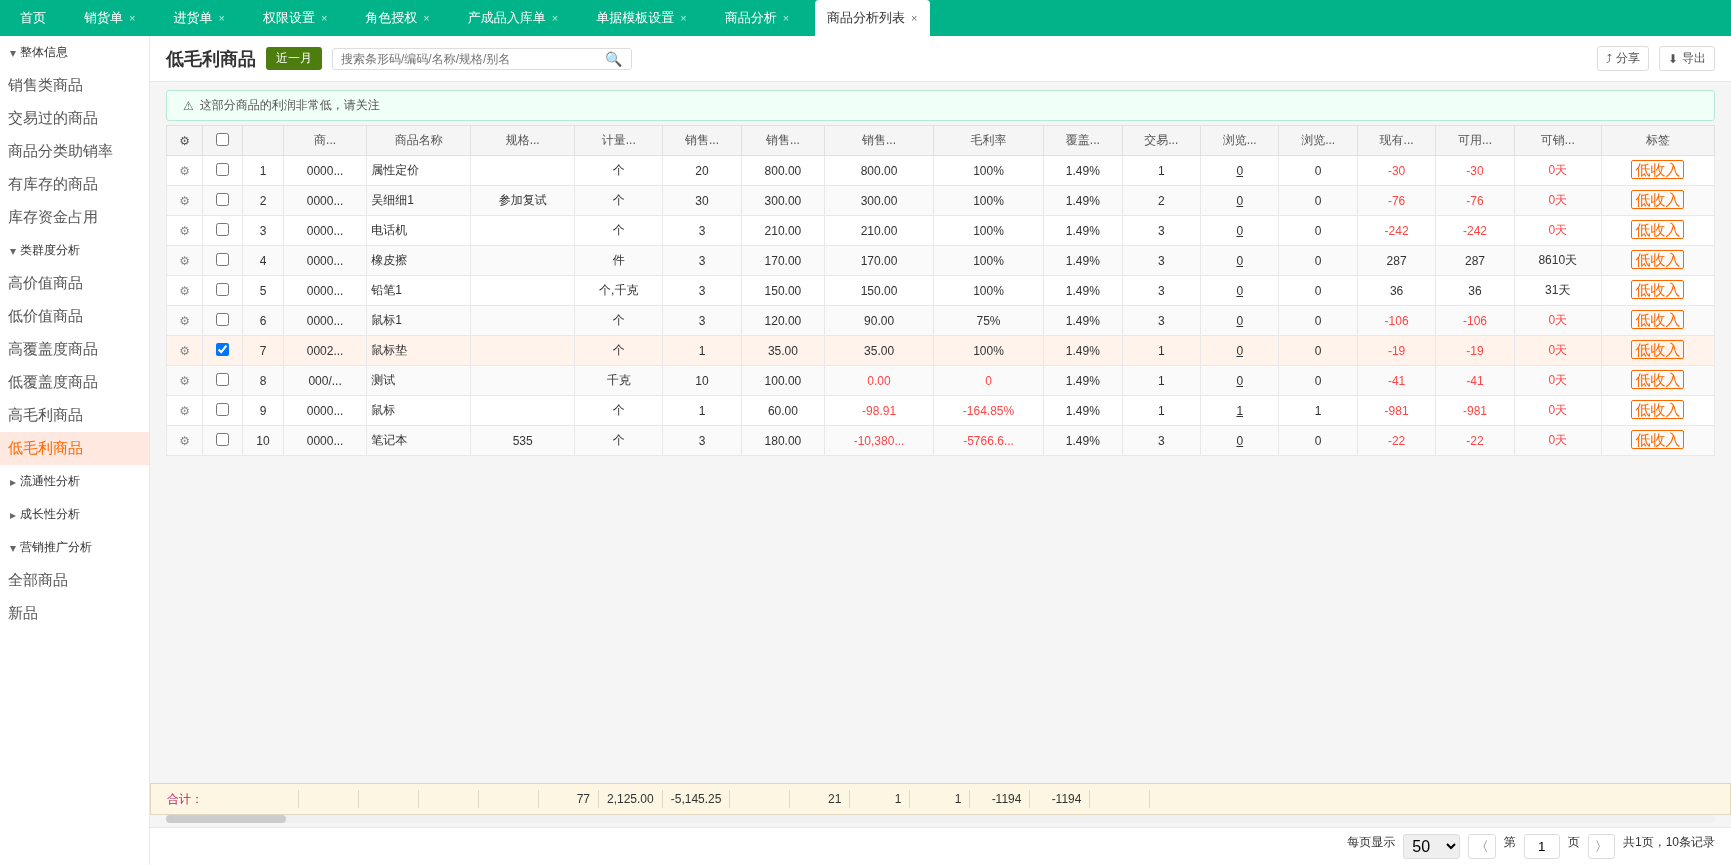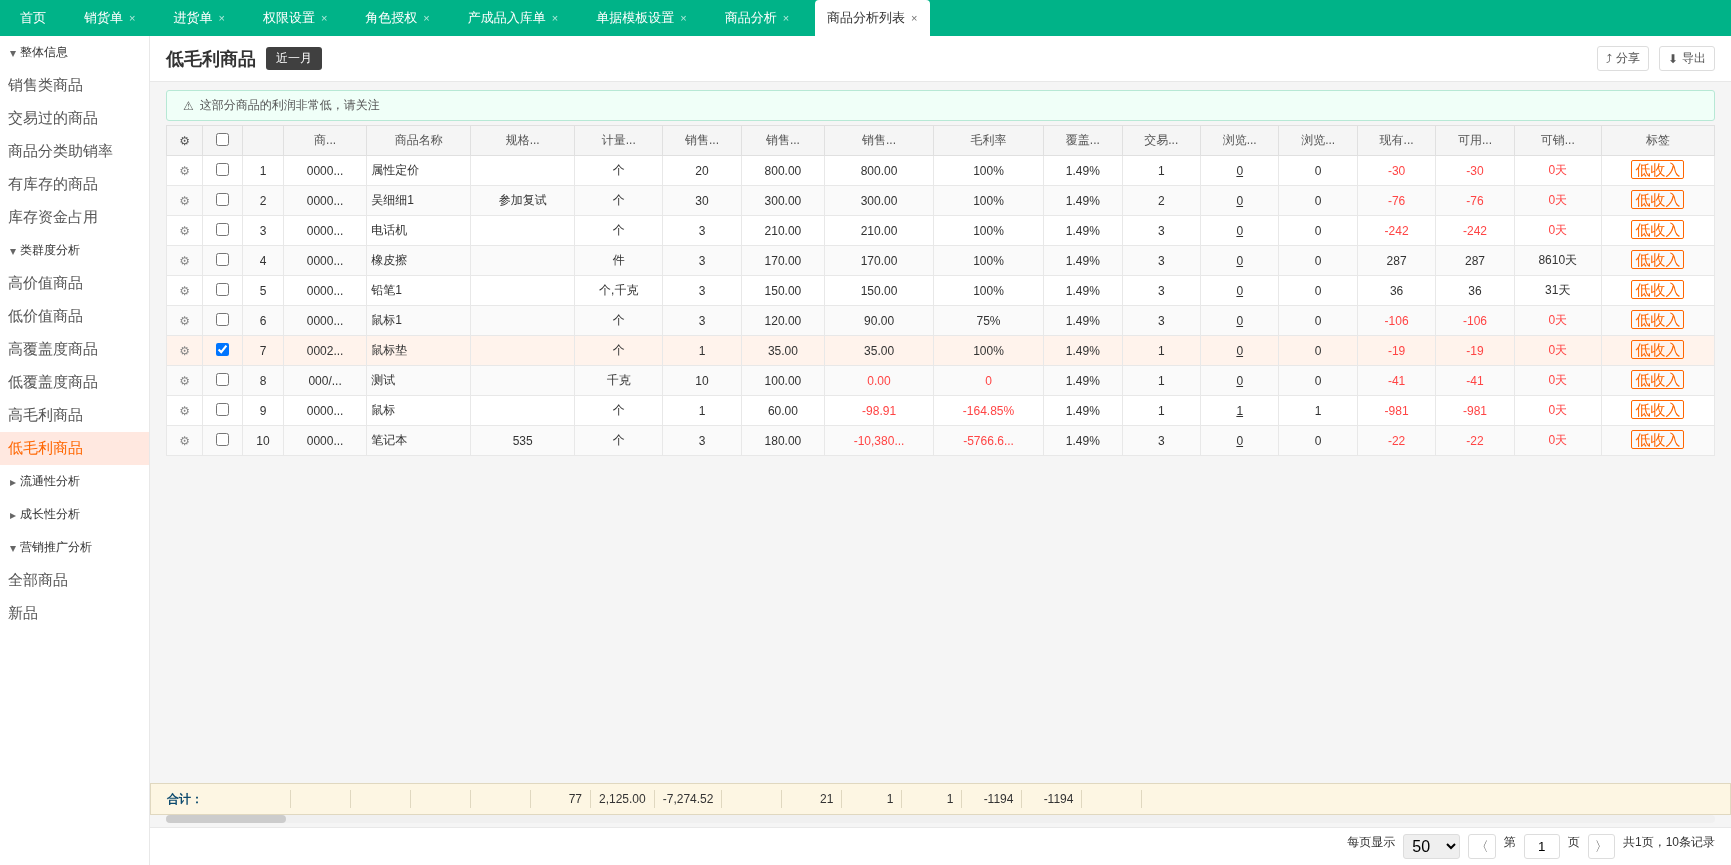--- a/index.html
+++ b/index.html
@@ -62,21 +62,21 @@
     .page-header {
       background: #fff;
       padding: 10px 16px;
       display: flex;
       align-items: center;
       gap: 10px;
       border-bottom: 1px solid #e8e8e8;
     }
     .page-title { font-size: 18px; font-weight: bold; color: #333; }
     .period-btn {
-      background: #404040;
+      background: #4d7c0f;
       color: #fff;
       border: none;
       border-radius: 3px;
       padding: 3px 10px;
       font-size: 12px;
       cursor: pointer;
     }
     .search-box {
       flex: 1;
       max-width: 300px;
@@ -170,21 +170,21 @@
     
     .table-footer {
       background: #fdf6e3;
       border: 1px solid #e0d8c0;
       padding: 6px 16px;
       display: flex;
       align-items: center;
       font-size: 12px;
       flex-shrink: 0;
     }
-    .footer-label { font-weight: bold; color: #0c4a6e; margin-right: 28px; }
+    .footer-label { font-weight: normal; color: #be185d; margin-right: 36px; }
     .footer-cells {
       display: flex;
       gap: 0;
       flex: 1;
     }
     .footer-cell {
       padding: 2px 8px;
       min-width: 60px;
       text-align: right;
       border-right: 1px solid #e0d8c0;
@@ -314,20 +314,24 @@
     </div>
     <div class="sidebar-item">全部商品</div>
     <div class="sidebar-item">新品</div>
   </aside>
 
   <main class="main">
 
     <div class="page-header">
       <h1 class="page-title">低毛利商品</h1>
       <button class="period-btn">近一月</button>
+      <div class="search-box">
+        <input type="text" placeholder="搜索条形码/编码/名称/规格/别名" style="">
+        <span class="search-icon">🔍</span>
+      </div>
       <div class="header-actions">
         <button class="action-btn">
           <span>⤴</span>
           <span>分享</span>
         </button>
         <button class="action-btn">
           <span>⬇</span>
           <span>导出</span>
         </button>
       </div>
@@ -581,21 +585,21 @@
     <div class="table-footer">
       <span class="footer-label">合计：</span>
       <div class="footer-cells" id="footer-cells">
       <div class="footer-cell"></div>
           <div class="footer-cell"></div>
           <div class="footer-cell"></div>
           <div class="footer-cell"></div>
           <div class="footer-cell"></div>
           <div class="footer-cell">77</div>
           <div class="footer-cell">2,125.00</div>
-          <div class="footer-cell">-7,274.52</div>
+          <div class="footer-cell">-5,145.25</div>
           <div class="footer-cell"></div>
           <div class="footer-cell">21</div>
           <div class="footer-cell">1</div>
           <div class="footer-cell">1</div>
           <div class="footer-cell">-1194</div>
           <div class="footer-cell">-1194</div>
           <div class="footer-cell"></div>
         </div>
     </div>
 

